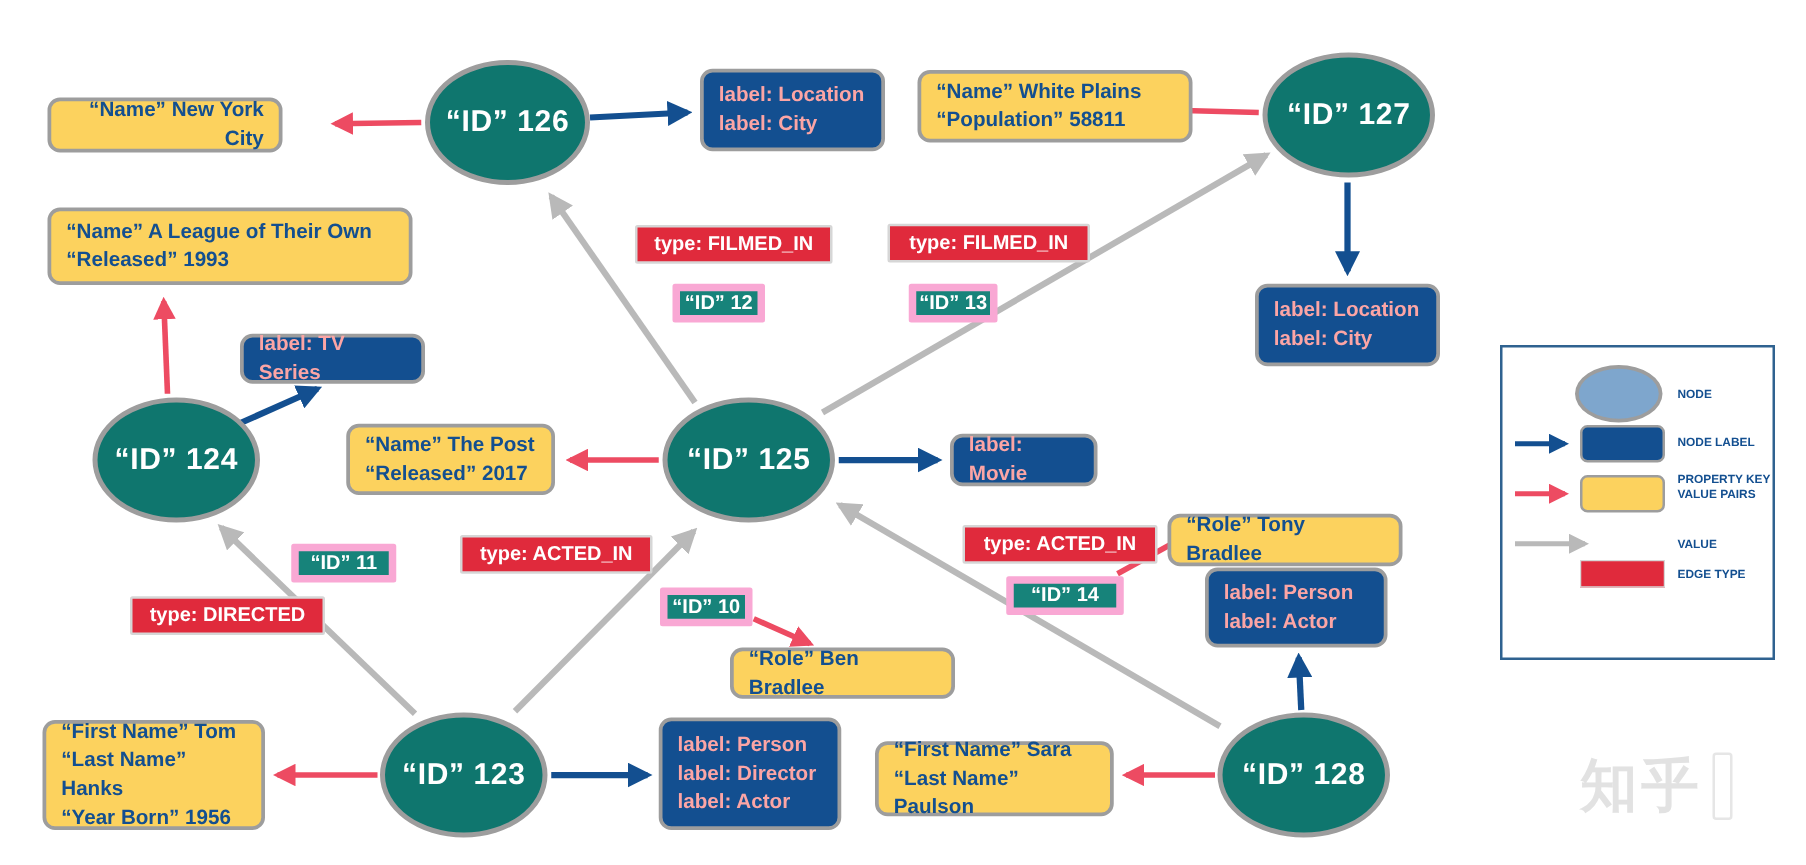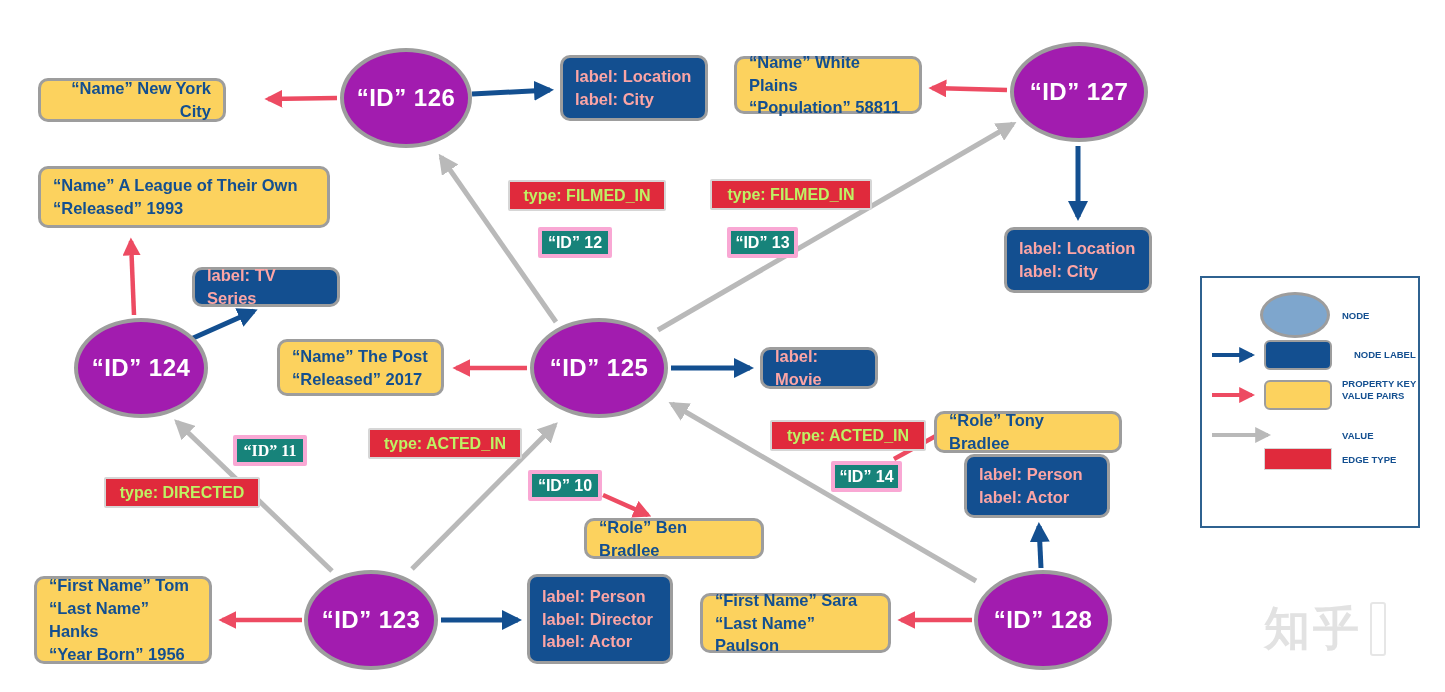--- a/index.html
+++ b/index.html
@@ -5,43 +5,43 @@
   * { margin:0; padding:0; box-sizing:border-box; }
   body { font-family:"Liberation Sans", sans-serif; background:#ffffff; }
   .canvas { position:relative; width:1445px; height:692px; background:#ffffff; overflow:hidden; }
   .edges { position:absolute; left:0; top:0; }
   .ln-gray { stroke:#b9b9b9; stroke-width:5; }
   .ln-blue { stroke:#134F90; stroke-width:5; }
   .ln-red  { stroke:#ED4B62; stroke-width:4.5; }
 
   .node {
     position:absolute; border-radius:50%;
-    background:#a21caf; border:4px solid #9D9D9D;
+    background:#0f766e; border:4px solid #9D9D9D;
     display:flex; align-items:center; justify-content:center;
     color:#ffffff; font-weight:bold; font-size:24px; letter-spacing:0.5px;text-align:right;
   }
   .nlabel {
     position:absolute; background:#134F90; border:3px solid #9D9D9D; border-radius:10px;
     color:#fca5a5; font-weight:bold; font-size:16.5px; line-height:1.38;
     display:flex; flex-direction:column; justify-content:center; padding:4px 12px;
   }
   .prop {
     position:absolute; background:#FCD25E; border:3px solid #9D9D9D; border-radius:10px;
     color:#134F90; font-weight:bold; font-size:16.5px; line-height:1.38;
     display:flex; flex-direction:column; justify-content:center; padding:4px 12px;
   }
   .etype {
-    position:absolute; background:#E02A3C; color:#bef264; font-weight:bold; font-size:16px;
+    position:absolute; background:#E02A3C; color:#ffffff; font-weight:bold; font-size:16px;
     display:flex; align-items:center; justify-content:center;
     border:2px solid #d6d6d6; border-radius:2px;
   }
   .eid {
     position:absolute; background:#17837A; color:#ffffff; font-weight:bold; font-size:16px;
     display:flex; align-items:center; justify-content:center;
-    border:4px solid #f9a8d4; border-radius:2px;
+    border:6px solid #f9a8d4; border-radius:2px;
   }
 
   .legend { position:absolute; left:1200px; top:276px; width:220px; height:252px;
             border:2px solid #2F6290; background:#ffffff; }
   .lg-label { position:absolute; color:#134F90; font-weight:bold; font-size:9.5px; line-height:12px; }
   .lg-ellipse { position:absolute; left:58px; top:14px; width:70px; height:46px;
                 background:#7EA6CD; border:3px solid #9D9D9D; border-radius:50%; }
   .lg-navy   { position:absolute; left:62px; top:62px; width:68px; height:30px;
                background:#134F90; border:2px solid #9D9D9D; border-radius:6px; }
   .lg-yellow { position:absolute; left:62px; top:102px; width:68px; height:30px;
@@ -124,21 +124,21 @@
     <div>label: Actor</div>
   </div>
   <div class="nlabel" style="left:964px;top:454px;width:146px;height:64px;">
     <div>label: Person</div>
     <div>label: Actor</div>
   </div>
 
   <div class="prop" style="left:38px;top:78px;width:188px;height:44px;text-align:right;">
     <div>“Name” New York City</div>
   </div>
-  <div class="prop" style="left:734px;top:56px;width:188px;height:58px;">
+  <div class="prop" style="left:734px;top:56px;width:220px;height:58px;">
     <div>“Name” White Plains</div>
     <div>“Population” 58811</div>
   </div>
   <div class="prop" style="left:38px;top:166px;width:292px;height:62px;">
     <div>“Name” A League of Their Own</div>
     <div>“Released” 1993</div>
   </div>
   <div class="prop" style="left:277px;top:339px;width:167px;height:57px;">
     <div>“Name” The Post</div>
     <div>“Released” 2017</div>
@@ -160,33 +160,33 @@
   </div>
 
   <div class="etype" style="left:508px;top:180px;width:158px;height:31px;">type: FILMED_IN</div>
   <div class="etype" style="left:710px;top:179px;width:162px;height:31px;">type: FILMED_IN</div>
   <div class="etype" style="left:74px;top:477px;width:156px;height:31px;margin-left:30px;">type: DIRECTED</div>
   <div class="etype" style="left:368px;top:428px;width:154px;height:31px;">type: ACTED_IN</div>
   <div class="etype" style="left:770px;top:420px;width:156px;height:31px;">type: ACTED_IN</div>
 
   <div class="eid" style="left:538px;top:227px;width:74px;height:31px;">“ID” 12</div>
   <div class="eid" style="left:727px;top:227px;width:71px;height:31px;">“ID” 13</div>
-  <div class="eid" style="left:233px;top:435px;width:74px;height:31px;font-family:Liberation Serif, serif;">“ID” 11</div>
+  <div class="eid" style="left:233px;top:435px;width:84px;height:31px;">“ID” 11</div>
   <div class="eid" style="left:528px;top:470px;width:74px;height:31px;">“ID” 10</div>
-  <div class="eid" style="left:831px;top:461px;width:71px;height:31px;">“ID” 14</div>
+  <div class="eid" style="left:805px;top:461px;width:94px;height:31px;">“ID” 14</div>
 
   <div class="legend">
     <div class="lg-ellipse"></div>
     <span class="lg-label" style="left:140px;top:32px;">NODE</span>
 
     <svg class="lg-arrow" style="left:8px;top:70px;" width="52" height="14">
       <line x1="2" y1="7" x2="42" y2="7" stroke="#134F90" stroke-width="4" marker-end="url(#mBlue)"></line>
     </svg>
     <div class="lg-navy"></div>
-    <span class="lg-label" style="left:152px;top:71px;">NODE LABEL</span>
+    <span class="lg-label" style="left:140px;top:71px;">NODE LABEL</span>
 
     <svg class="lg-arrow" style="left:8px;top:110px;" width="52" height="14">
       <line x1="2" y1="7" x2="42" y2="7" stroke="#ED4B62" stroke-width="4" marker-end="url(#mRed)"></line>
     </svg>
     <div class="lg-yellow"></div>
     <div class="lg-label" style="left:140px;top:100px;">
       <div>PROPERTY KEY</div>
       <div>VALUE PAIRS</div>
     </div>
 

